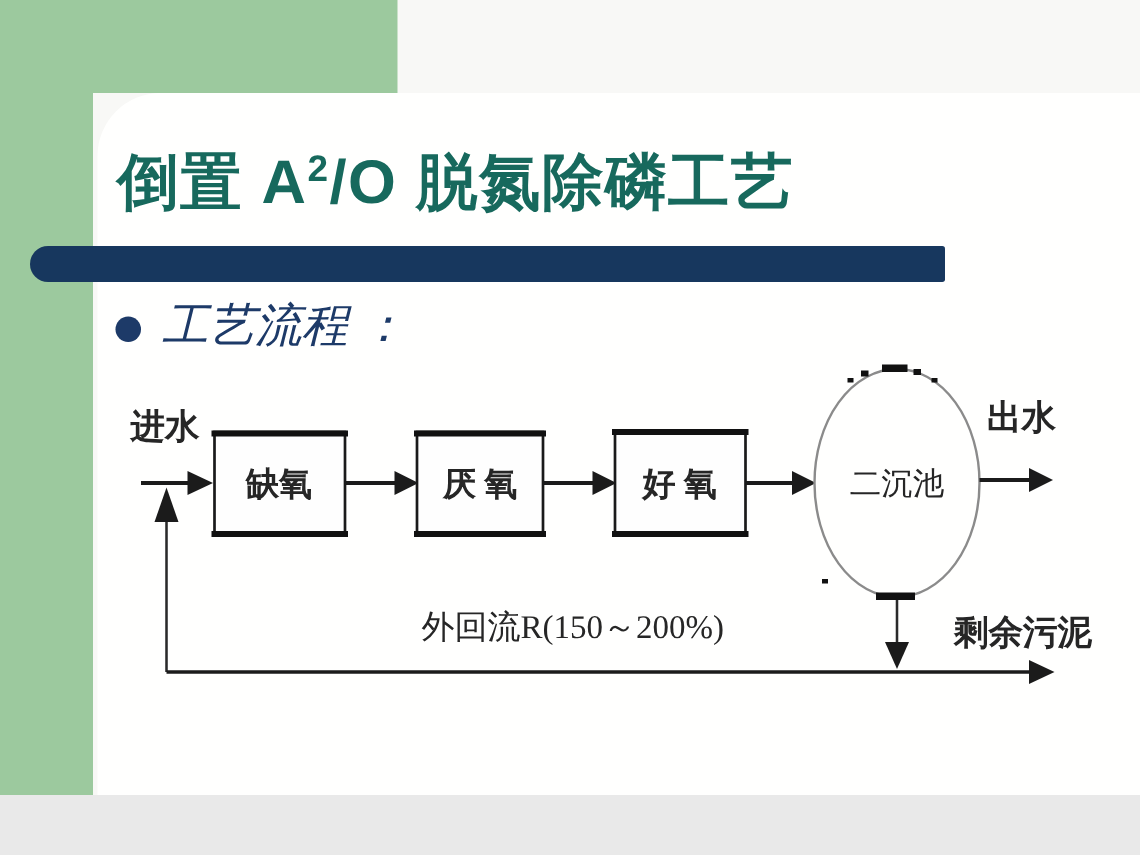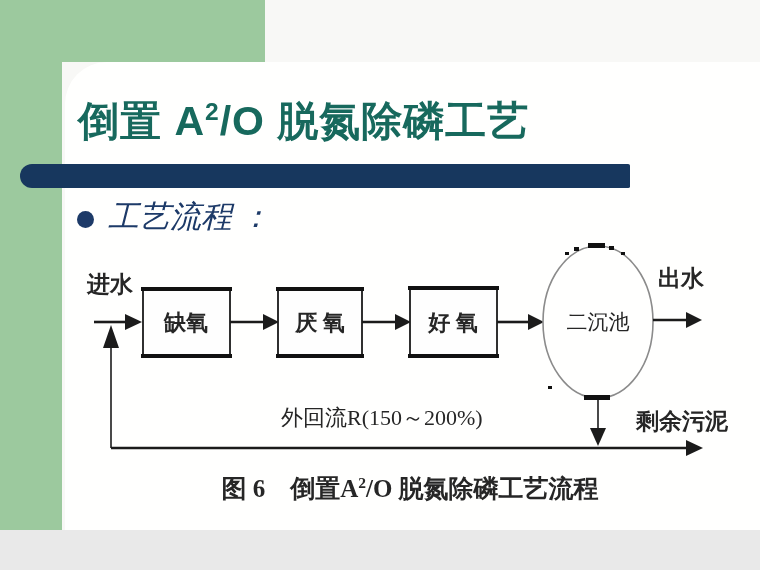--- a/index.html
+++ b/index.html
@@ -185,15 +185,14 @@
     <g>
       <line x1="111" y1="218" x2="687" y2="218" stroke="#1b1b1b" stroke-width="2.4"></line>
       <polygon points="686,210 686,226 703,218" fill="#1b1b1b"></polygon>
     </g>
 
     <text x="281" y="195" font-size="22">外回流R(150～200%)</text>
 
     <text x="636" y="199" font-size="23" class="lbl-bold">剩余污泥</text>
   </svg>
 
-  <div class="figure-caption"><span>图 6　倒置A</span><span class="sup">2</span><span>/O 脱氮除磷工艺流程</span></div>
 
 </div>
 
 </body></html>

